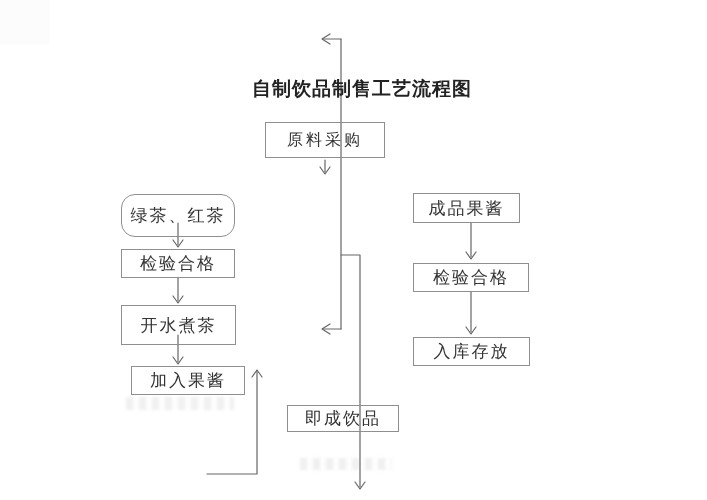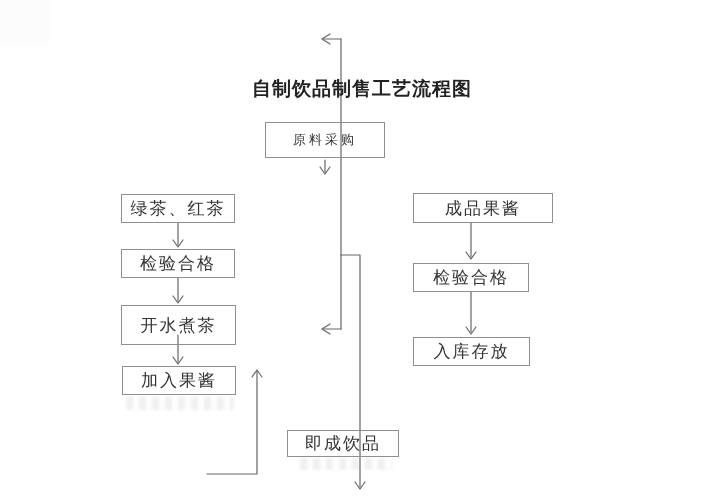--- a/index.html
+++ b/index.html
@@ -29,21 +29,21 @@
     background: transparent;
     display: flex;
     align-items: center;
     justify-content: center;
     font-size: 17px;
     letter-spacing: 2px;
     color: #333333;
     white-space: nowrap;
   }
   .flow-box.big {
-    font-size: 13px;
+    font-size: 16px;
     letter-spacing: 3px;
   }
   #diagram-title {
     position: absolute;
     left: 252px;
     top: 76px;
     width: 220px;
     text-align: right;
     font-size: 19px;
     font-weight: bold;
@@ -103,43 +103,43 @@
     <path d="M207,474 L257,474 L257,371"></path>
     <path d="M252,377 L257,370 L262,377"></path>
   </svg>
 
   <div id="diagram-title">自制饮品制售工艺流程图</div>
 
   <div class="flow-box big" style="left:265px; top:122px; width:120px; height:36px;">
     <span>原料采购</span>
   </div>
 
-  <div class="flow-box" style="left:121px; top:194px; width:114px; height:29px;">
+  <div class="flow-box" style="left:121px; top:194px; width:114px; height:43px;border-radius:14px;">
     <span>绿茶、红茶</span>
   </div>
   <div class="flow-box" style="left:121px; top:249px; width:114px; height:29px;">
     <span>检验合格</span>
   </div>
   <div class="flow-box" style="left:121px; top:305px; width:115px; height:40px;">
     <span>开水煮茶</span>
   </div>
-  <div class="flow-box" style="left:122px; top:366px; width:114px; height:29px;">
+  <div class="flow-box" style="left:131px; top:366px; width:114px; height:29px;">
     <span>加入果酱</span>
   </div>
 
-  <div class="flow-box" style="left:413px; top:193px; width:140px; height:30px;font-family:Liberation Serif, serif;">
+  <div class="flow-box" style="left:413px; top:193px; width:107px; height:30px;font-family:Liberation Serif, serif;">
     <span>成品果酱</span>
   </div>
   <div class="flow-box" style="left:413px; top:263px; width:116px; height:29px;">
     <span>检验合格</span>
   </div>
   <div class="flow-box" style="left:413px; top:337px; width:117px; height:29px;">
     <span>入库存放</span>
   </div>
 
-  <div class="flow-box" style="left:287px; top:430px; width:112px; height:27px;">
+  <div class="flow-box" style="left:287px; top:405px; width:112px; height:27px;">
     <span>即成饮品</span>
   </div>
 
   <div class="wm-smudge" style="left:126px; top:397px; width:108px; height:13px;"></div>
   <div class="wm-smudge" style="left:300px; top:458px; width:92px; height:12px;"></div>
 
 </div>
 
 </body></html>

